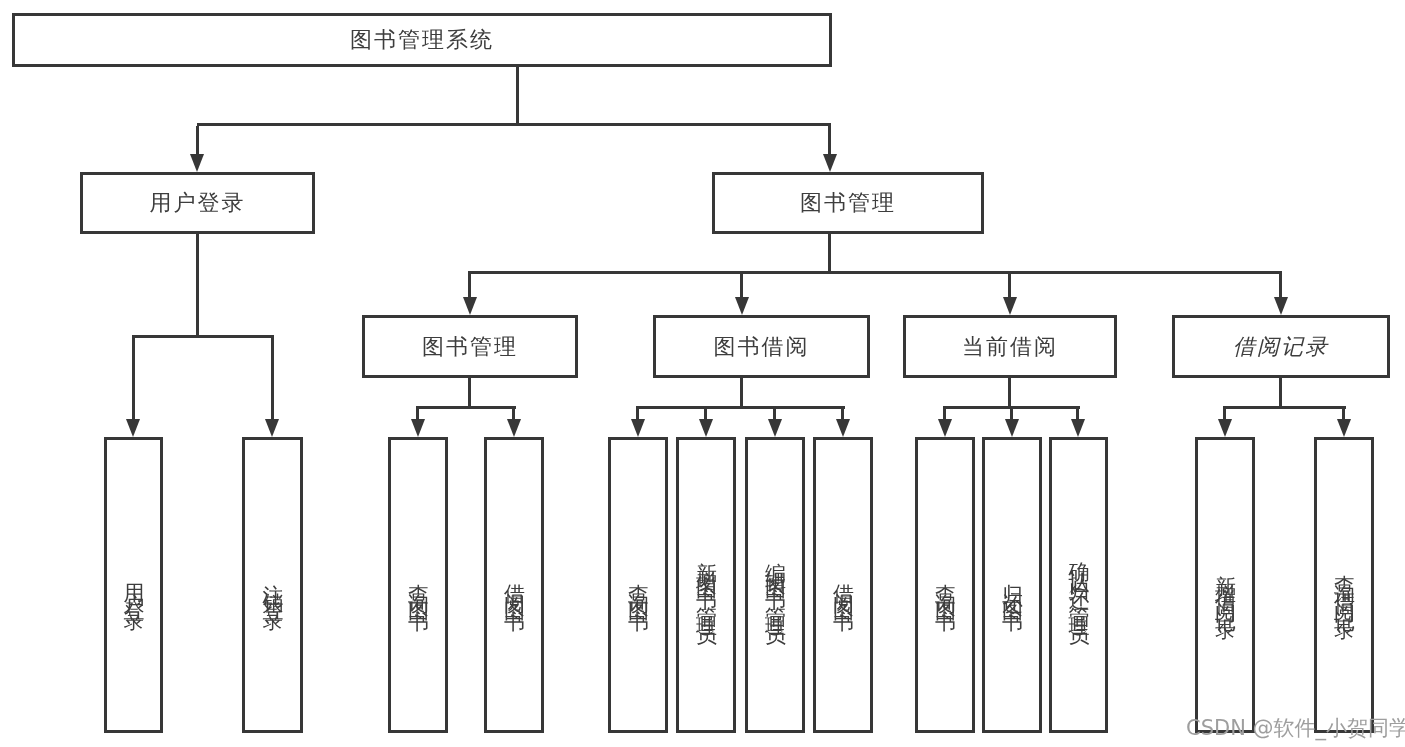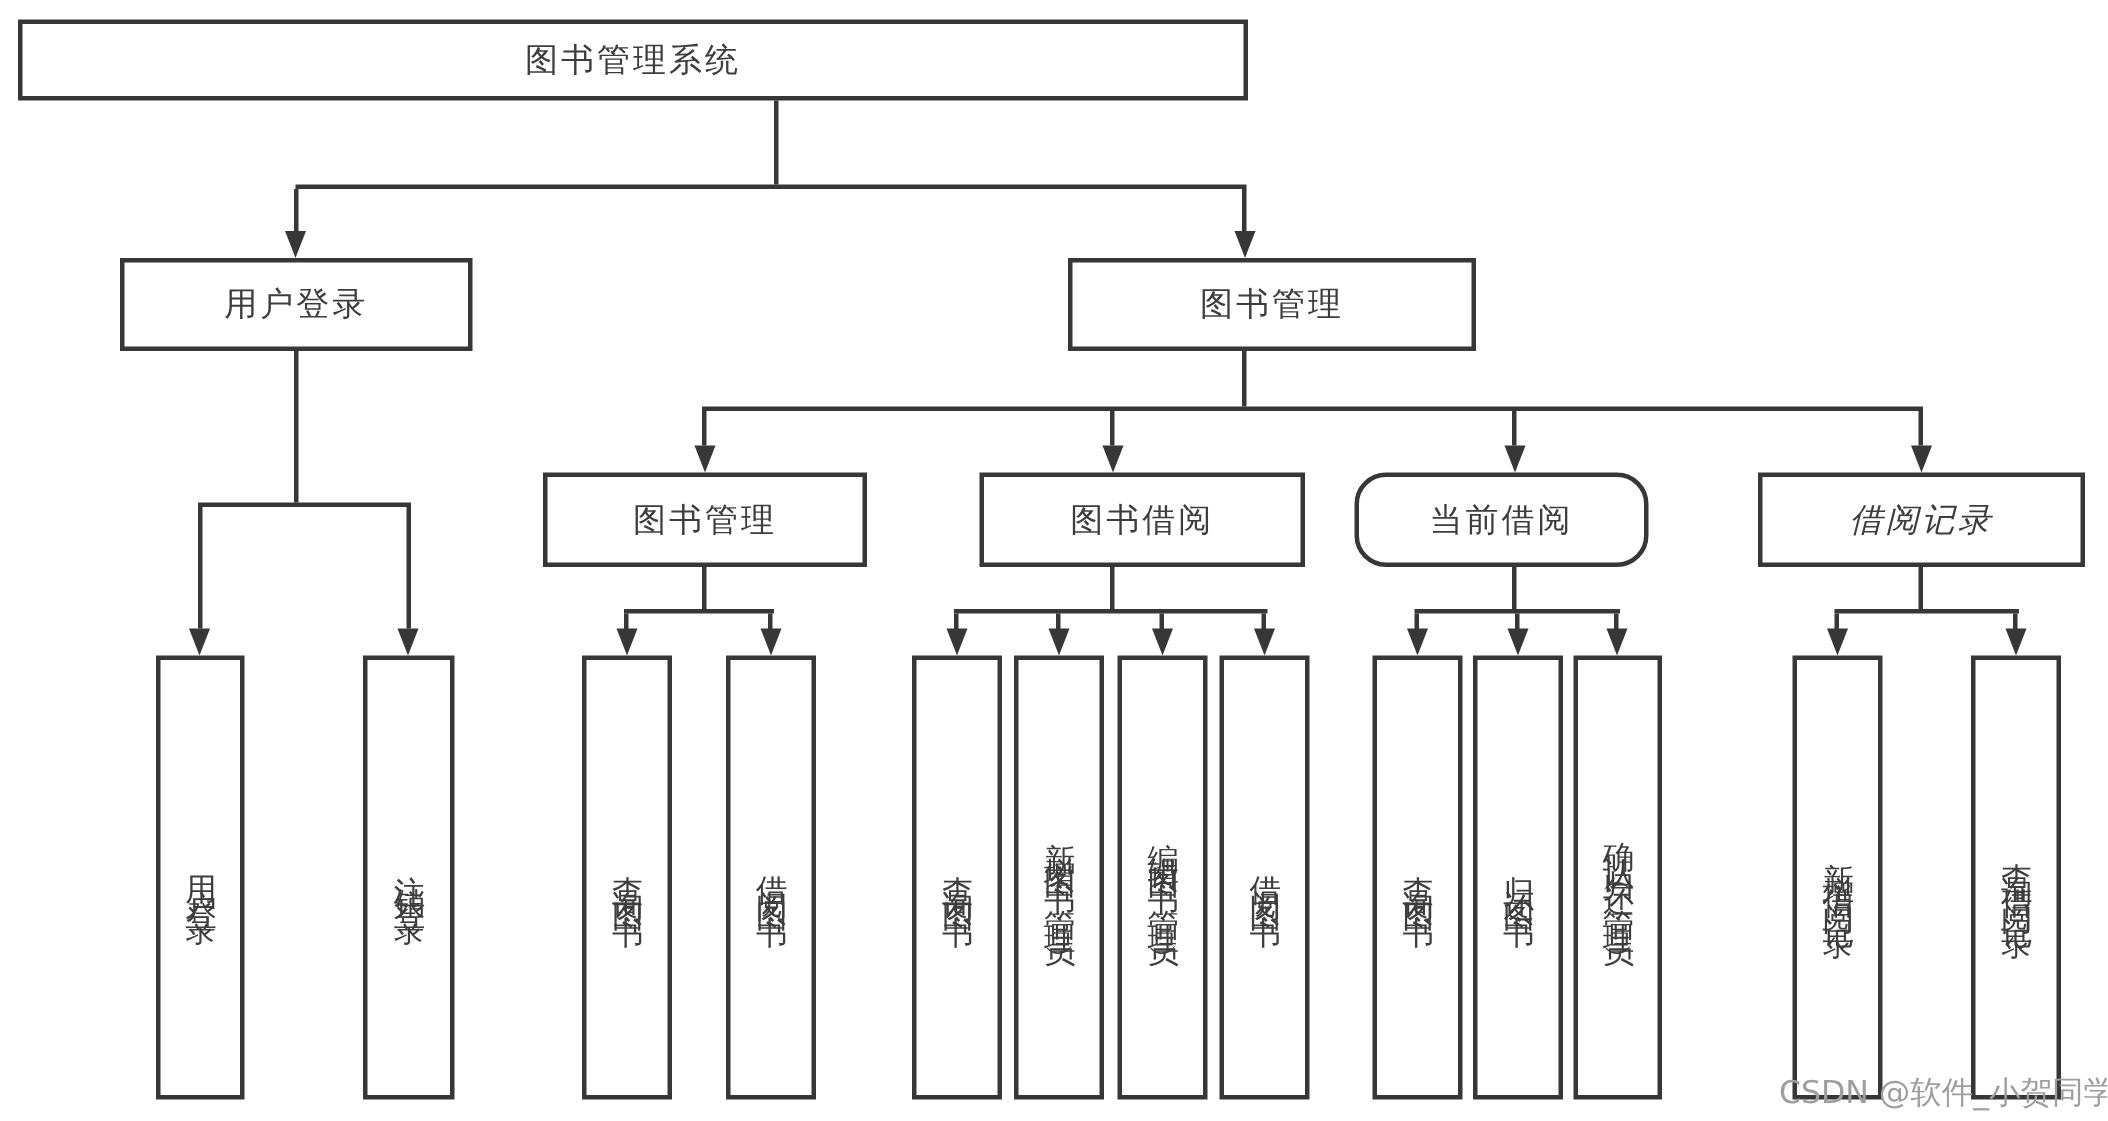--- a/index.html
+++ b/index.html
@@ -49,21 +49,21 @@
   </div>
 
   <div class="node" style="left:362px; top:315px; width:216px; height:63px;">
     <span class="h-label">图书管理</span>
   </div>
 
   <div class="node" style="left:634px; top:315px; width:217px; height:63px;margin-left:19px;">
     <span class="h-label">图书借阅</span>
   </div>
 
-  <div class="node" style="left:903px; top:315px; width:196px; height:63px;border-radius:21px;">
+  <div class="node" style="left:903px; top:315px; width:214px; height:63px;">
     <span class="h-label">当前借阅</span>
   </div>
 
   <div class="node" style="left:1172px; top:315px; width:218px; height:63px;font-style:italic;">
     <span class="h-label">借阅记录</span>
   </div>
 
   <div class="node v-node" style="left:104px; top:437px; width:59px; height:296px;">
     <span class="v-label">用户登录</span>
   </div>

